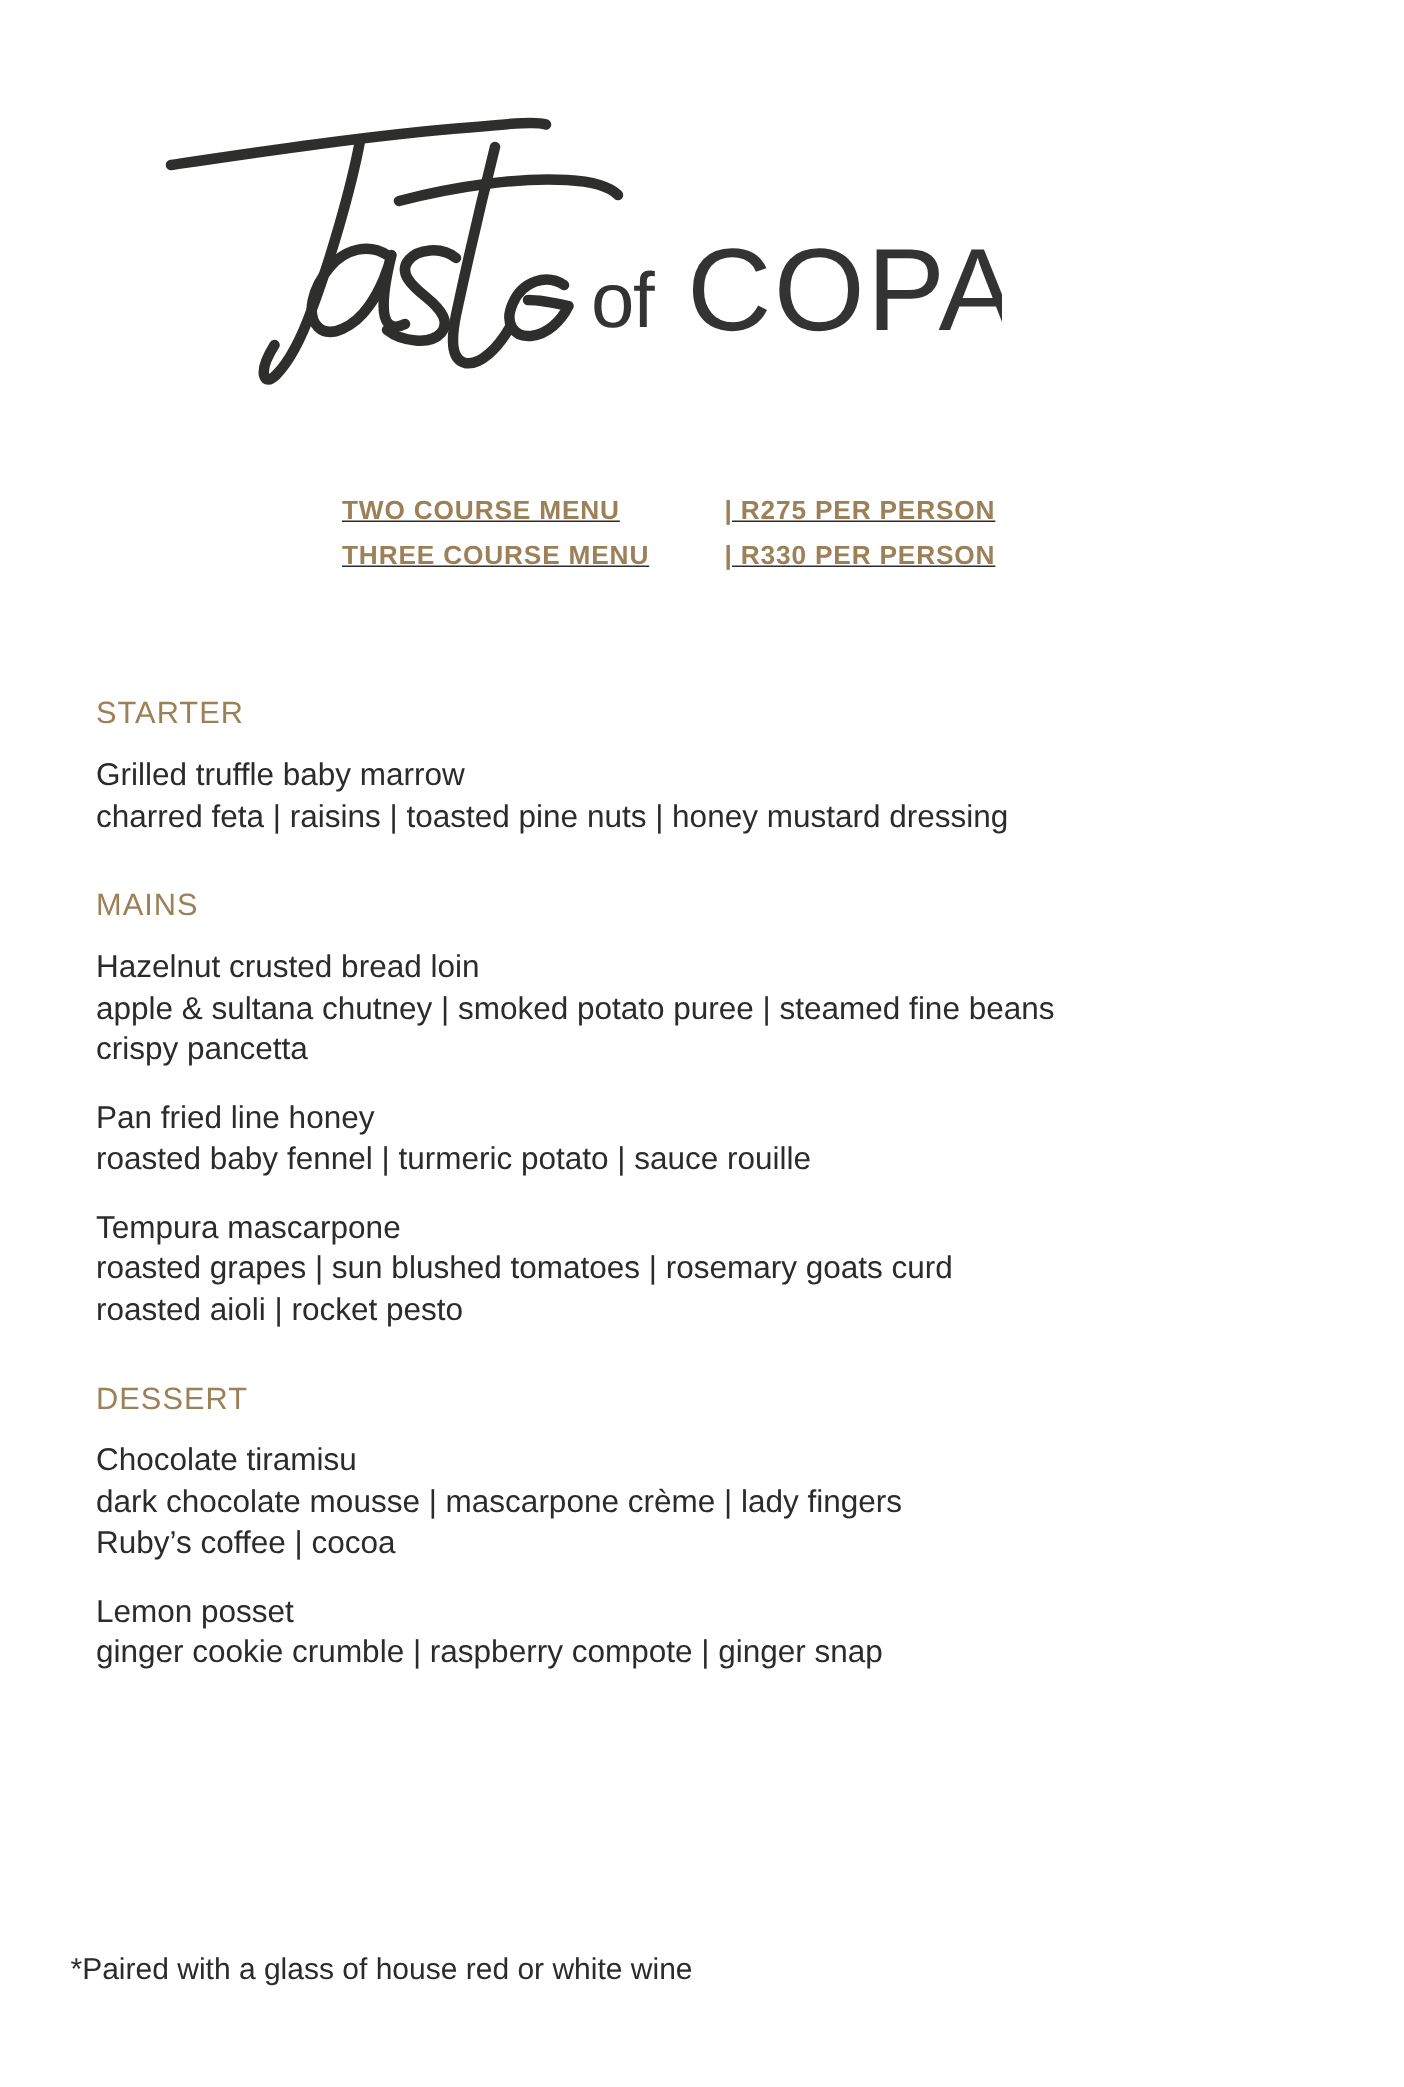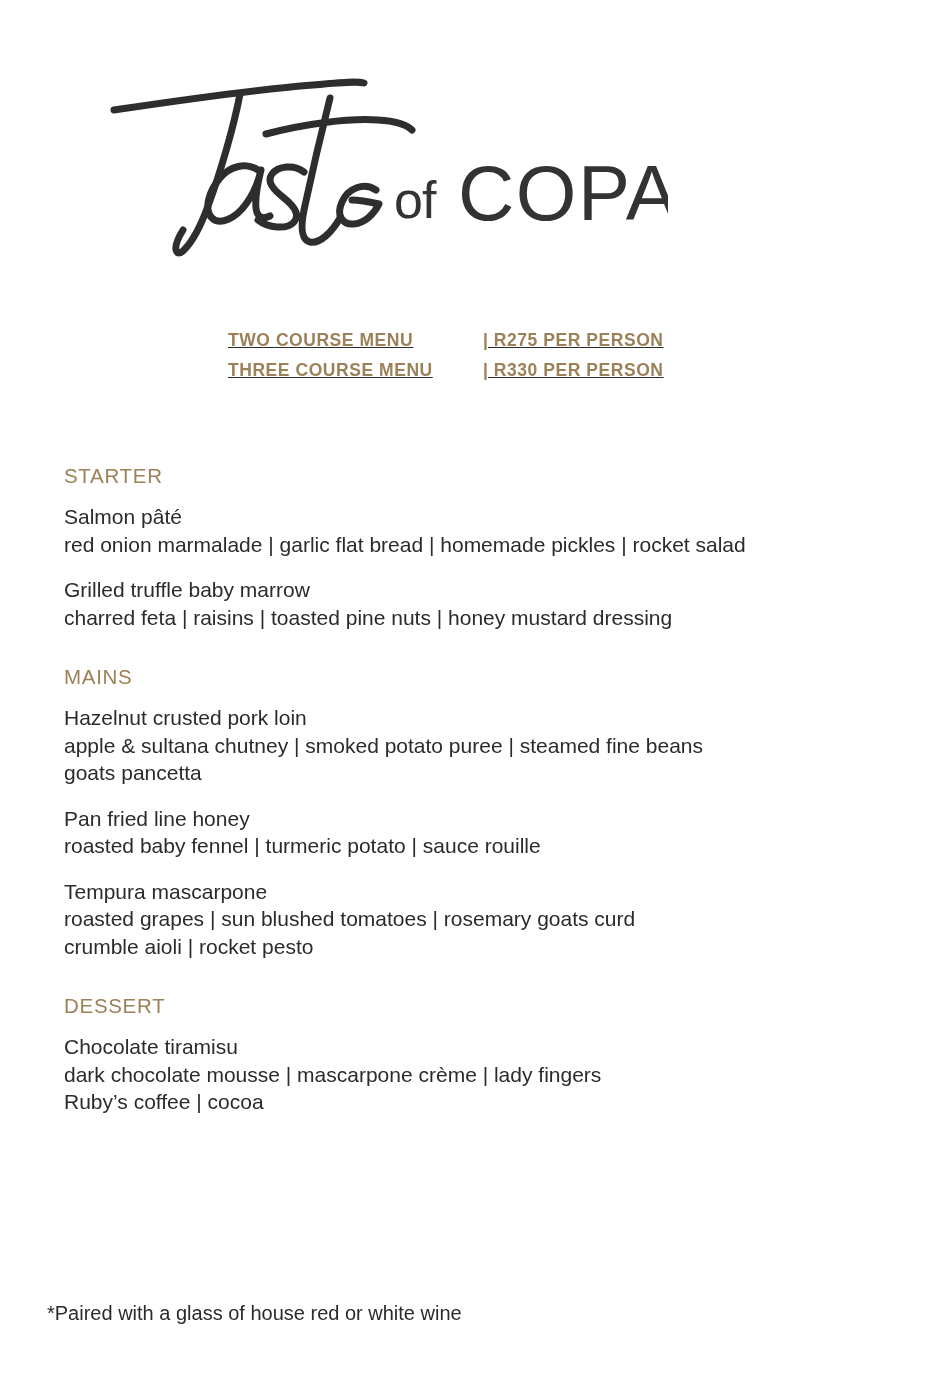--- a/index.html
+++ b/index.html
@@ -144,58 +144,58 @@
     <span class="price-name">THREE COURSE MENU</span>
     <span class="price-value">| R330 PER PERSON</span>
   </div>
 </div>
 
 <div class="menu">
 
   <div class="section">
     <div class="section-heading">STARTER</div>
 
-    <div class="dish">
-      <div class="dish-name">Salmon pâté</div>
-      <div class="dish-desc">red onion marmalade | garlic flat bread | homemade pickles | rocket salad</div>
-    </div>
 
     <div class="dish">
       <div class="dish-name">Grilled truffle baby marrow</div>
       <div class="dish-desc">charred feta | raisins | toasted pine nuts | honey mustard dressing</div>
     </div>
   </div>
 
   <div class="section">
     <div class="section-heading">MAINS</div>
 
     <div class="dish">
-      <div class="dish-name">Hazelnut crusted pork loin</div>
+      <div class="dish-name">Hazelnut crusted bread loin</div>
       <div class="dish-desc">apple &amp; sultana chutney | smoked potato puree | steamed fine beans</div>
-      <div class="dish-desc">goats pancetta</div>
+      <div class="dish-desc">crispy pancetta</div>
     </div>
 
     <div class="dish">
       <div class="dish-name">Pan fried line honey</div>
       <div class="dish-desc">roasted baby fennel | turmeric potato | sauce rouille</div>
     </div>
 
     <div class="dish">
       <div class="dish-name">Tempura mascarpone</div>
       <div class="dish-desc">roasted grapes | sun blushed tomatoes | rosemary goats curd</div>
-      <div class="dish-desc">crumble aioli | rocket pesto</div>
+      <div class="dish-desc">roasted aioli | rocket pesto</div>
     </div>
   </div>
 
   <div class="section">
     <div class="section-heading">DESSERT</div>
 
     <div class="dish">
       <div class="dish-name">Chocolate tiramisu</div>
       <div class="dish-desc">dark chocolate mousse | mascarpone crème | lady fingers</div>
       <div class="dish-desc">Ruby’s coffee | cocoa</div>
     </div>
 
+    <div class="dish">
+      <div class="dish-name">Lemon posset</div>
+      <div class="dish-desc">ginger cookie crumble | raspberry compote | ginger snap</div>
+    </div>
   </div>
 
 </div>
 
 <div class="footnote">*Paired with a glass of house red or white wine</div>
 
 </body></html>

